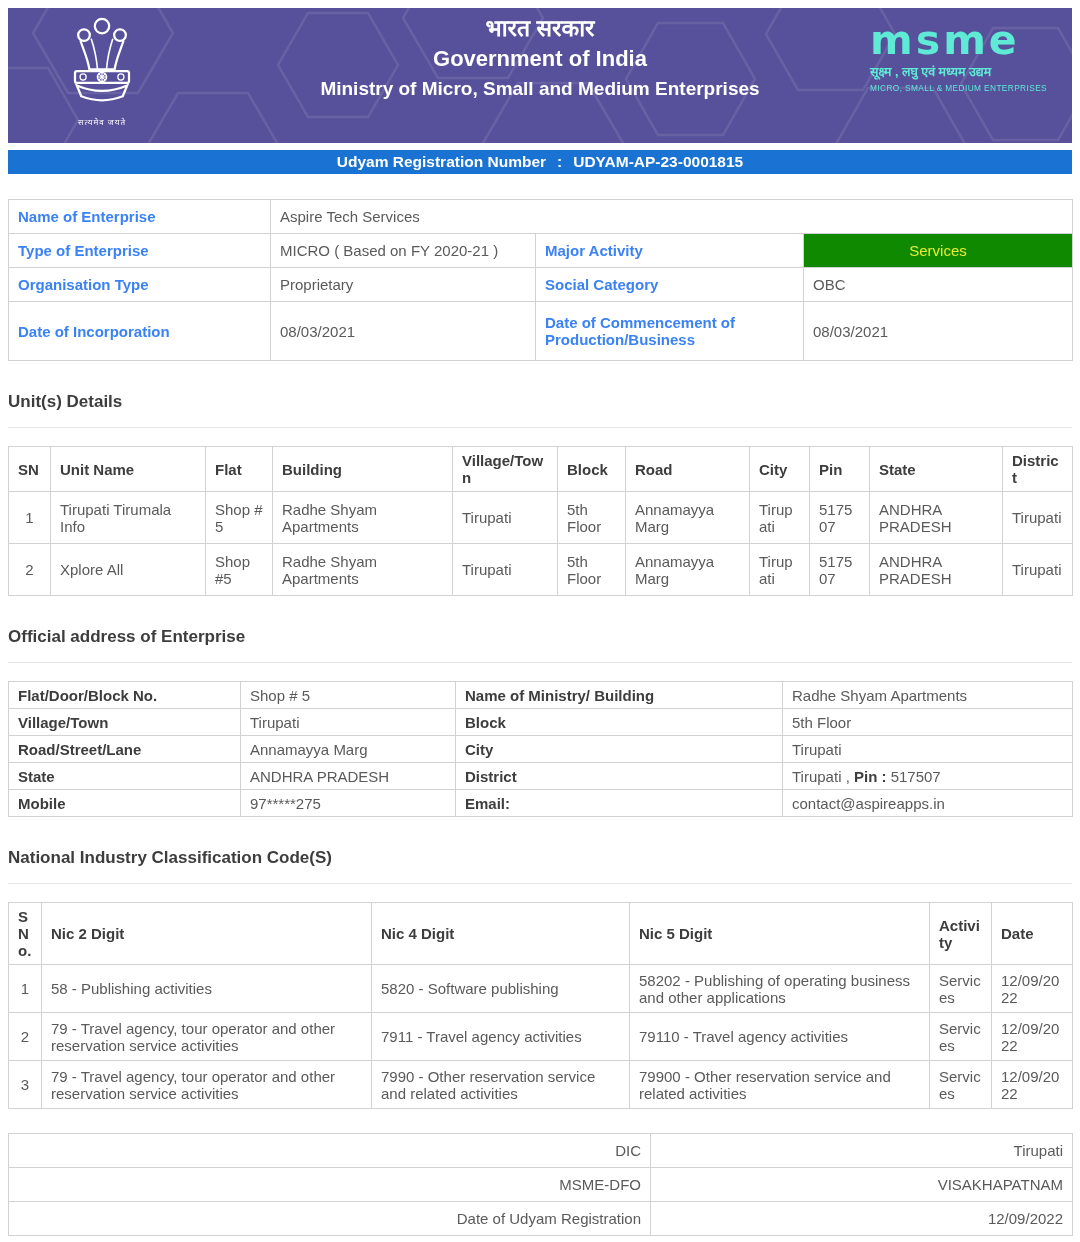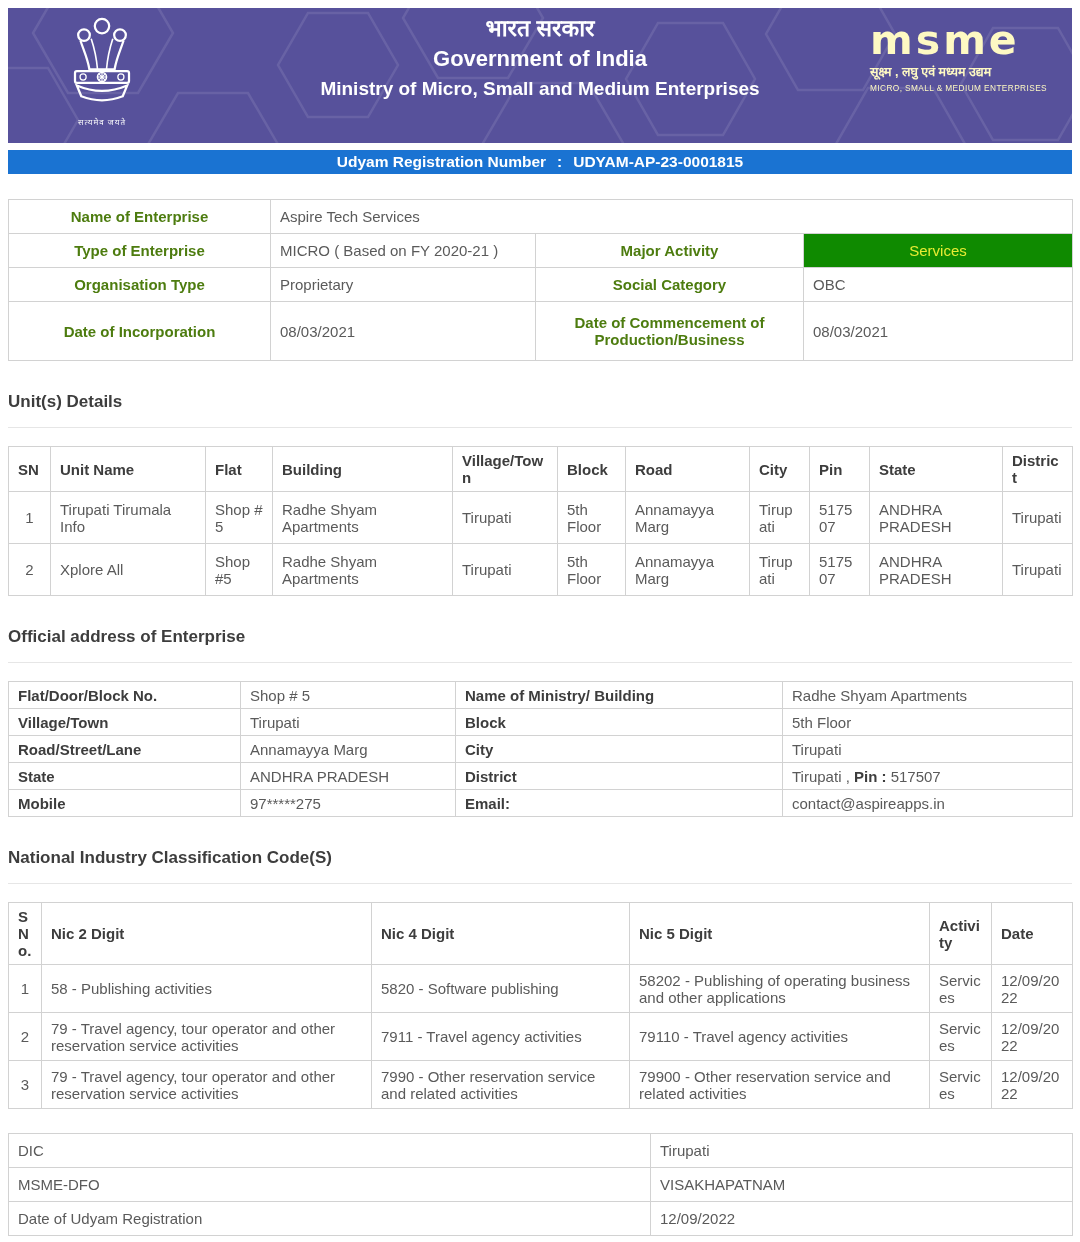--- a/index.html
+++ b/index.html
@@ -34,21 +34,21 @@
   .bc-eng-2   { font-size: 19px; line-height: 30px; font-weight: bold; }
 
   .emblem {
     position: absolute; left: 46px; top: 7px; width: 96px; text-align: center;
     color: #fff; z-index: 3;
   }
   .emblem-motto { font-size: 8px; letter-spacing: 1px; margin-top: 1px; white-space: nowrap; }
 
   .msme-logo {
     position: absolute; right: 34px; top: 12px; width: 168px; text-align: left;
-    color: #fef9c3; z-index: 3;
+    color: #5eead4; z-index: 3;
   }
   .msme-word {
     font-family: "DejaVu Sans", sans-serif;
     font-weight: 900; font-size: 41px; line-height: 40px; letter-spacing: 3px;
   }
   .msme-hindi { font-size: 12.5px; font-weight: bold; margin-top: 3px; white-space: nowrap; }
   .msme-eng   { font-size: 8.3px; font-weight: normal; letter-spacing: 0.4px; margin-top: 3px; white-space: nowrap; }
 
   
   .reg-bar {
@@ -64,21 +64,21 @@
   
   table { width: 100%; border-collapse: collapse; table-layout: fixed; }
   td {
     border: 1px solid #d2d2d2;
     padding: 5px 9px;
     font-size: 15px;
     color: #5a5a5a;
     vertical-align: middle;
     word-wrap: break-word;
   }
-  .lbl   { font-weight: bold; color: #4d7c0f; text-align: center; }
+  .lbl   { font-weight: bold; color: #3b82f6; text-align: left; }
   .hcell { font-weight: bold; color: #3d3d3d; text-align: left; }
   .green-cell { background: #0f8a00; color: #e8ec33; text-align: center; font-weight: normal; }
   .center { text-align: center; }
   .bold-inline { font-weight: bold; color: #3d3d3d; }
 
   .tbl-enterprise { margin-top: 25px; }
   .tbl-enterprise td { height: 34px; }
   .tbl-enterprise tr.tall td { height: 59px; }
 
   .section { margin-top: 31px; }
@@ -86,21 +86,21 @@
   .sep { border: none; border-top: 1px solid #e6e6e6; margin-top: 15px; }
   .section table { margin-top: 18px; padding-left: 20px; }
 
   .tbl-units td  { height: 34px; }
   .tbl-units tr.data td { height: 52px; }
   .tbl-address td { height: 27px; padding-top: 3px; padding-bottom: 3px; }
   .tbl-nic td { height: 27px; }
   .tbl-nic tr.data td { height: 48px; }
 
   .tbl-office { margin-top: 24px; }
-  .tbl-office td { height: 34px; }
+  .tbl-office td { height: 34px; text-align: right; }
 </style>
 </head>
 <body>
 
 <div class="page">
 
   <div class="banner">
     <svg class="hex-pattern" viewBox="0 0 1064 135" preserveAspectRatio="none">
       <g fill="none" stroke="#ffffff" stroke-opacity="0.10" stroke-width="2.5">
         <polygon points="60,-35 130,-35 165,25 130,85 60,85 25,25"></polygon>

